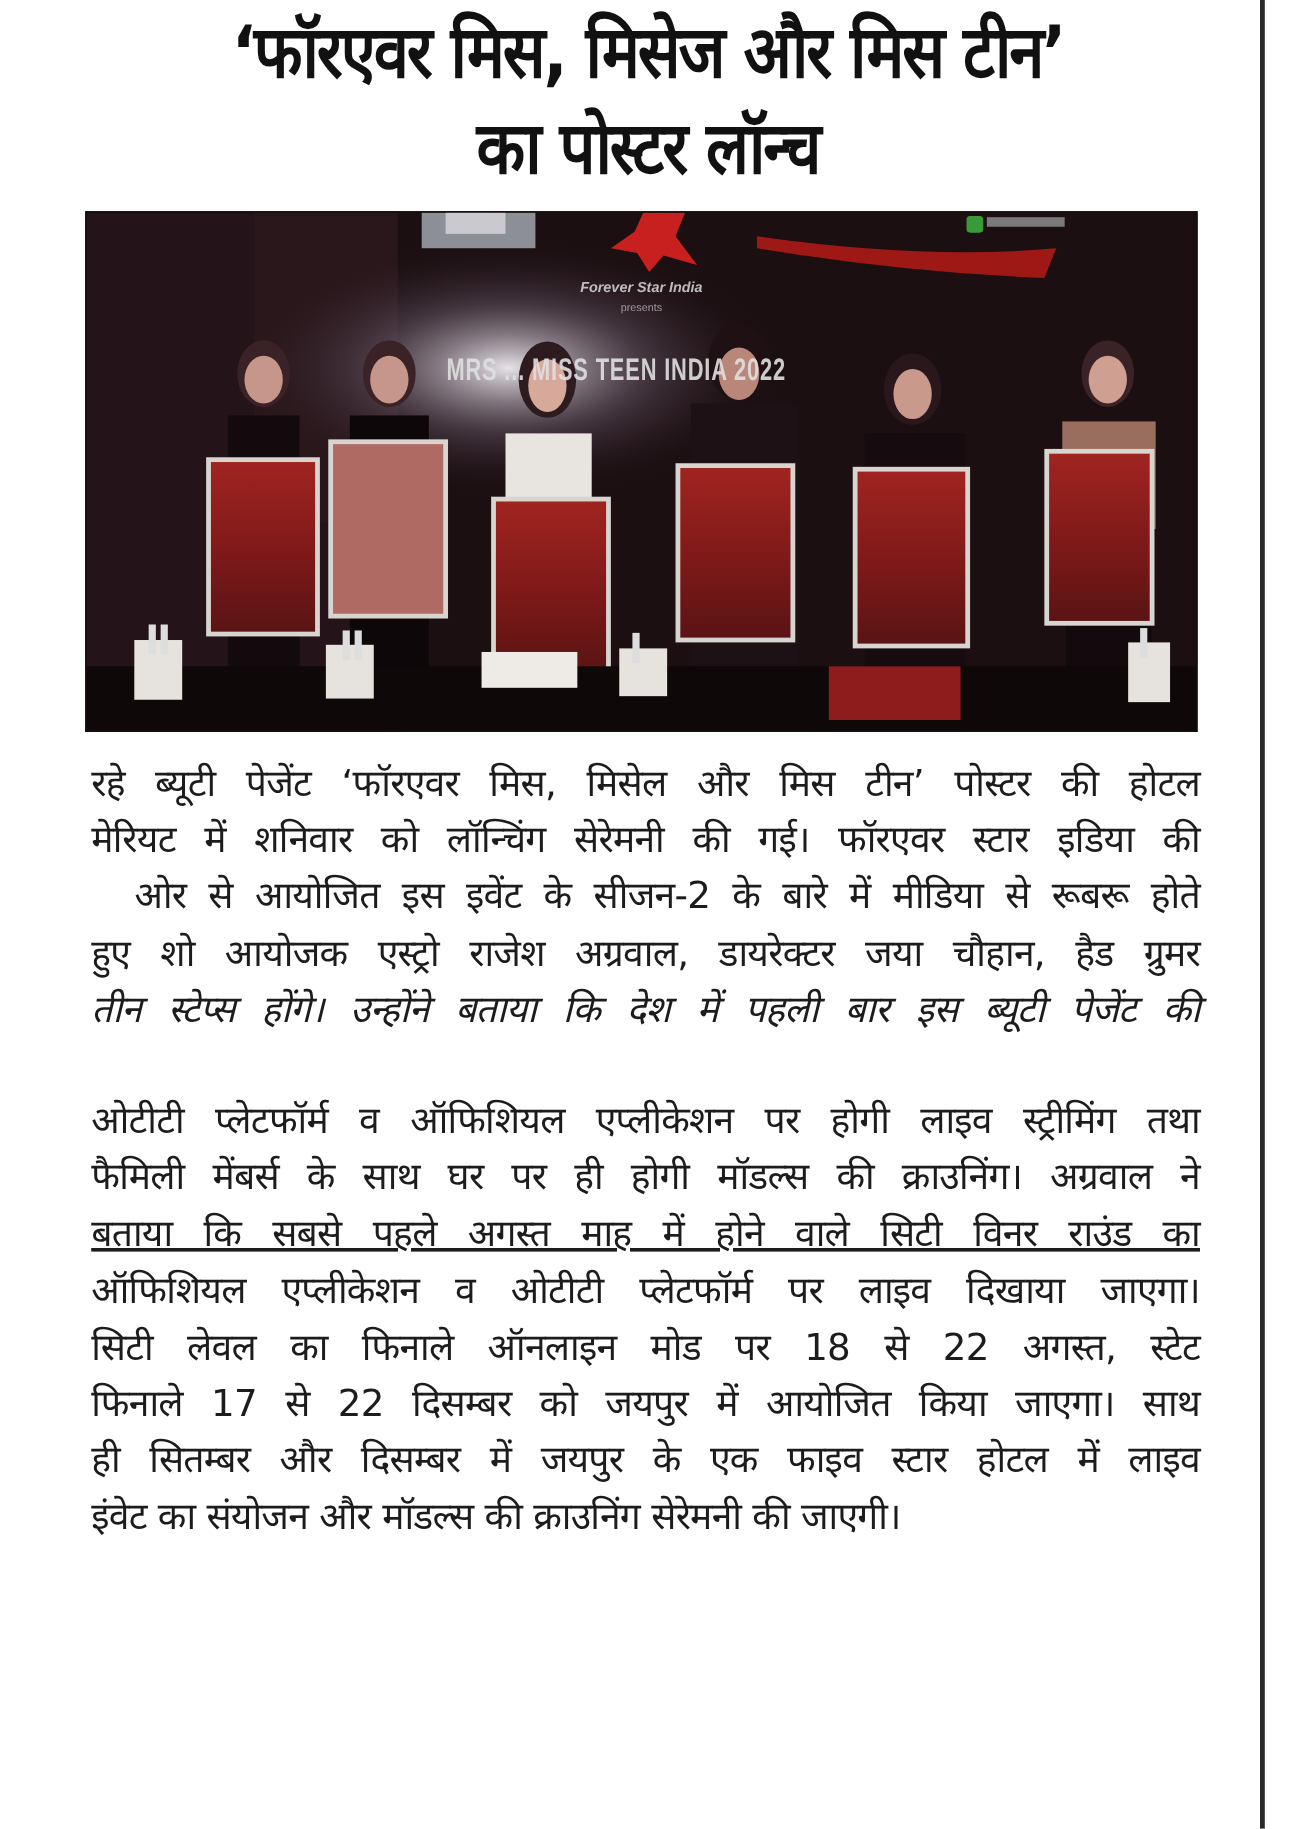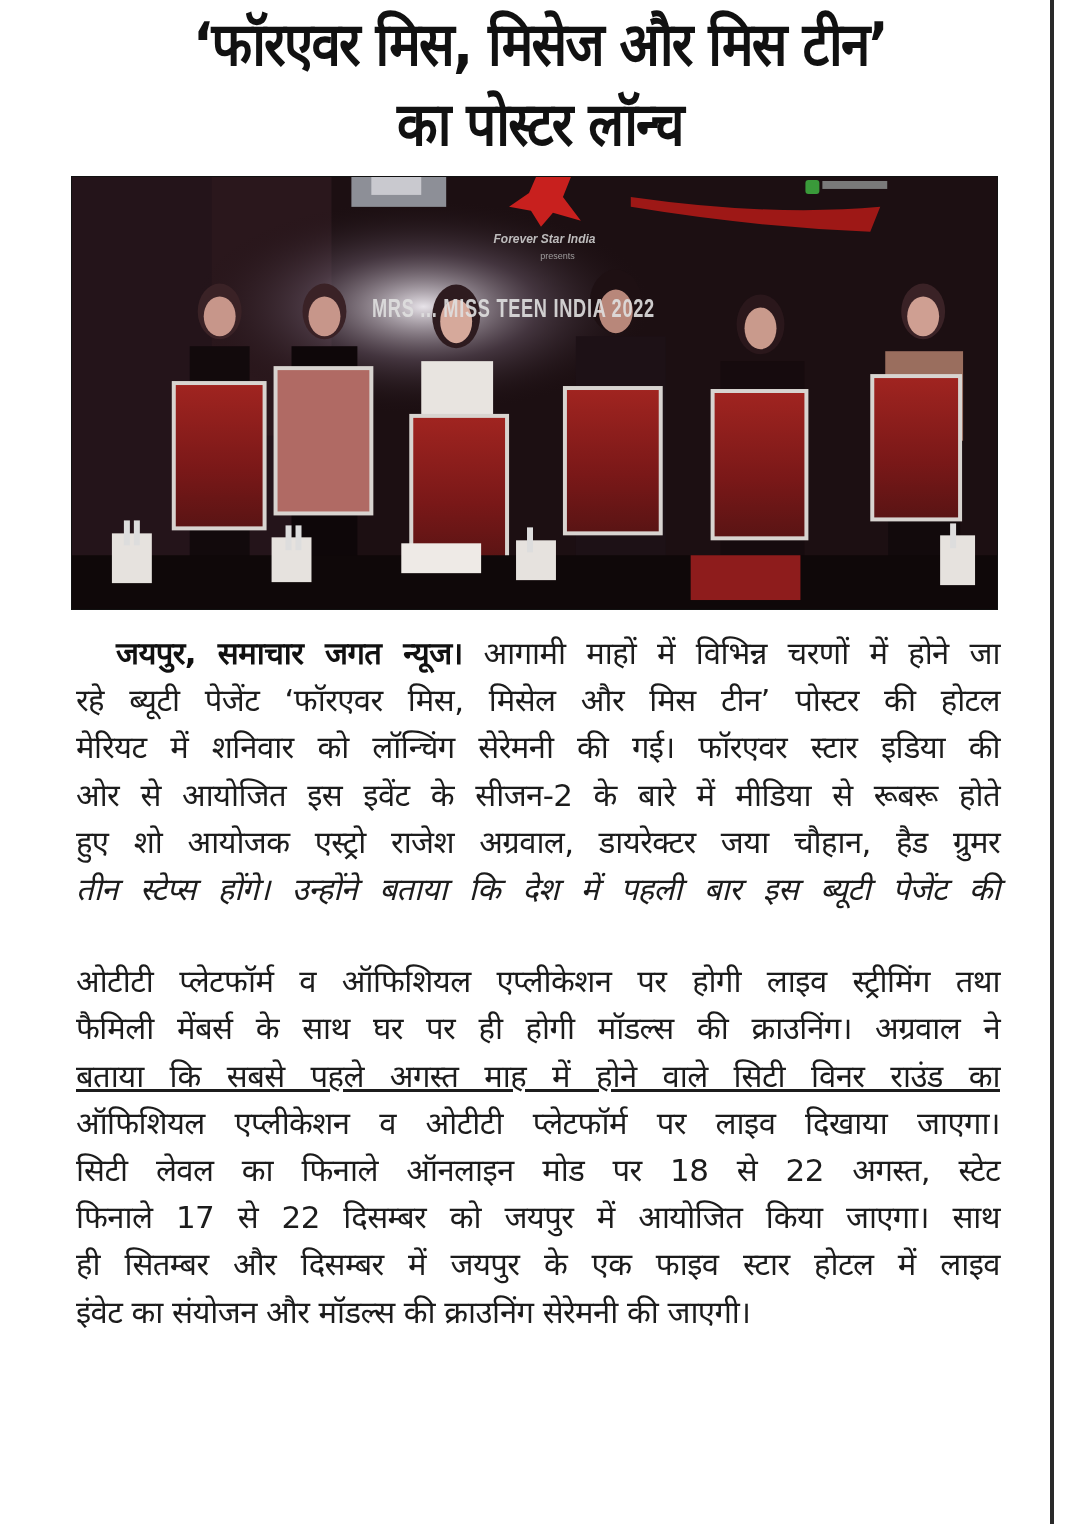--- a/index.html
+++ b/index.html
@@ -16,30 +16,30 @@
     font-size: 60px; line-height: 80px; letter-spacing: -2px;
     transform: scaleX(0.92); transform-origin: center top;
   }
   .headline .line { display: block; white-space: nowrap; }
   .photo {
     position: absolute; left: 71px; top: 176px; width: 927px; height: 434px;
     background: #1a0d10; overflow: hidden; border: 1px solid #111; box-sizing: border-box;
   }
   .photo svg { display: block; width: 100%; height: 100%; }
   .photo .caption-text {
-    position: absolute; left: 0; top: 0; width: 100%; height: 100%; pointer-events: none; padding-left: 20px;
+    position: absolute; left: 0; top: 0; width: 100%; height: 100%; pointer-events: none;
   }
   .brand {
     position: absolute; left: 0; width: 100%; text-align: center; color: #d9d9d9;
     font-family: "Liberation Sans", sans-serif; font-style: italic; font-weight: bold; font-size: 12px;
     top: 55px; opacity: 0.85;
   }
   .presents {
     position: absolute; left: 0; width: 100%; text-align: center; color: #bbb;
-    font-family: "Liberation Sans", sans-serif; font-size: 9px; top: 74px; opacity: 0.8; margin-left: 13px;
+    font-family: "Liberation Sans", sans-serif; font-size: 9px; top: 74px; opacity: 0.8;
   }
   .banner {
     position: absolute; left: 300px; top: 116px; color: #e0e0e0;
     font-family: "Liberation Sans", sans-serif; font-weight: bold; font-size: 26px; letter-spacing: 1px;
     transform: scaleX(0.7); transform-origin: left top; white-space: nowrap; opacity: 0.9;
   }
   .body-text {
     position: absolute; left: 76px; top: 630px; width: 924px;
     font-family: "DejaVu Sans", sans-serif; font-size: 31px; line-height: 47.2px; color: #1c1c1c;
     letter-spacing: -0.6px;
@@ -150,24 +150,23 @@
     </g>
   </svg>
   <div class="caption-text">
     <div class="brand">Forever Star India</div>
     <div class="presents">presents</div>
     <div class="banner">MRS ... MISS TEEN INDIA 2022</div>
   </div>
 </div>
 
 <div class="body-text">
-  <span class="line" style="transform: scaleX(1);"><span class="indent"></span><span class="dateline">जयपुर, समाचार जगत न्यूज।</span><span> आगामी माहों में विभिन्न चरणों में होने जा</span></span>
   <span class="line" style="transform: scaleX(1);">रहे ब्यूटी पेजेंट ‘फॉरएवर मिस, मिसेल और मिस टीन’ पोस्टर की होटल</span>
   <span class="line" style="transform: scaleX(1);">मेरियट में शनिवार को लॉन्चिंग सेरेमनी की गई। फॉरएवर स्टार इडिया की</span>
-  <span class="line" style="transform: scaleX(1);">ओर से आयोजित इस इवेंट के सीजन-2 के बारे में मीडिया से रूबरू होते</span>
+  <span class="line" style="transform: scaleX(1); margin-left: 36px;">ओर से आयोजित इस इवेंट के सीजन-2 के बारे में मीडिया से रूबरू होते</span>
   <span class="line" style="transform: scaleX(1);">हुए शो आयोजक एस्ट्रो राजेश अग्रवाल, डायरेक्टर जया चौहान, हैड ग्रुमर</span>
   <span class="line" style="transform: scaleX(1); font-style: italic;">तीन स्टेप्स होंगे। उन्होंने बताया कि देश में पहली बार इस ब्यूटी पेजेंट की</span>
   <span class="line" style="transform: scaleX(1); margin-top: 45px;">ओटीटी प्लेटफॉर्म व ऑफिशियल एप्लीकेशन पर होगी लाइव स्ट्रीमिंग तथा</span>
   <span class="line" style="transform: scaleX(1);">फैमिली मेंबर्स के साथ घर पर ही होगी मॉडल्स की क्राउनिंग। अग्रवाल ने</span>
   <span class="line" style="transform: scaleX(1); text-decoration: underline;">बताया कि सबसे पहले अगस्त माह में होने वाले सिटी विनर राउंड का</span>
   <span class="line" style="transform: scaleX(1);">ऑफिशियल एप्लीकेशन व ओटीटी प्लेटफॉर्म पर लाइव दिखाया जाएगा।</span>
   <span class="line" style="transform: scaleX(1);">सिटी लेवल का फिनाले ऑनलाइन मोड पर 18 से 22 अगस्त, स्टेट</span>
   <span class="line" style="transform: scaleX(1);">फिनाले 17 से 22 दिसम्बर को जयपुर में आयोजित किया जाएगा। साथ</span>
   <span class="line" style="transform: scaleX(1);">ही सितम्बर और दिसम्बर में जयपुर के एक फाइव स्टार होटल में लाइव</span>
   <span class="line last">इंवेट का संयोजन और मॉडल्स की क्राउनिंग सेरेमनी की जाएगी।</span>

